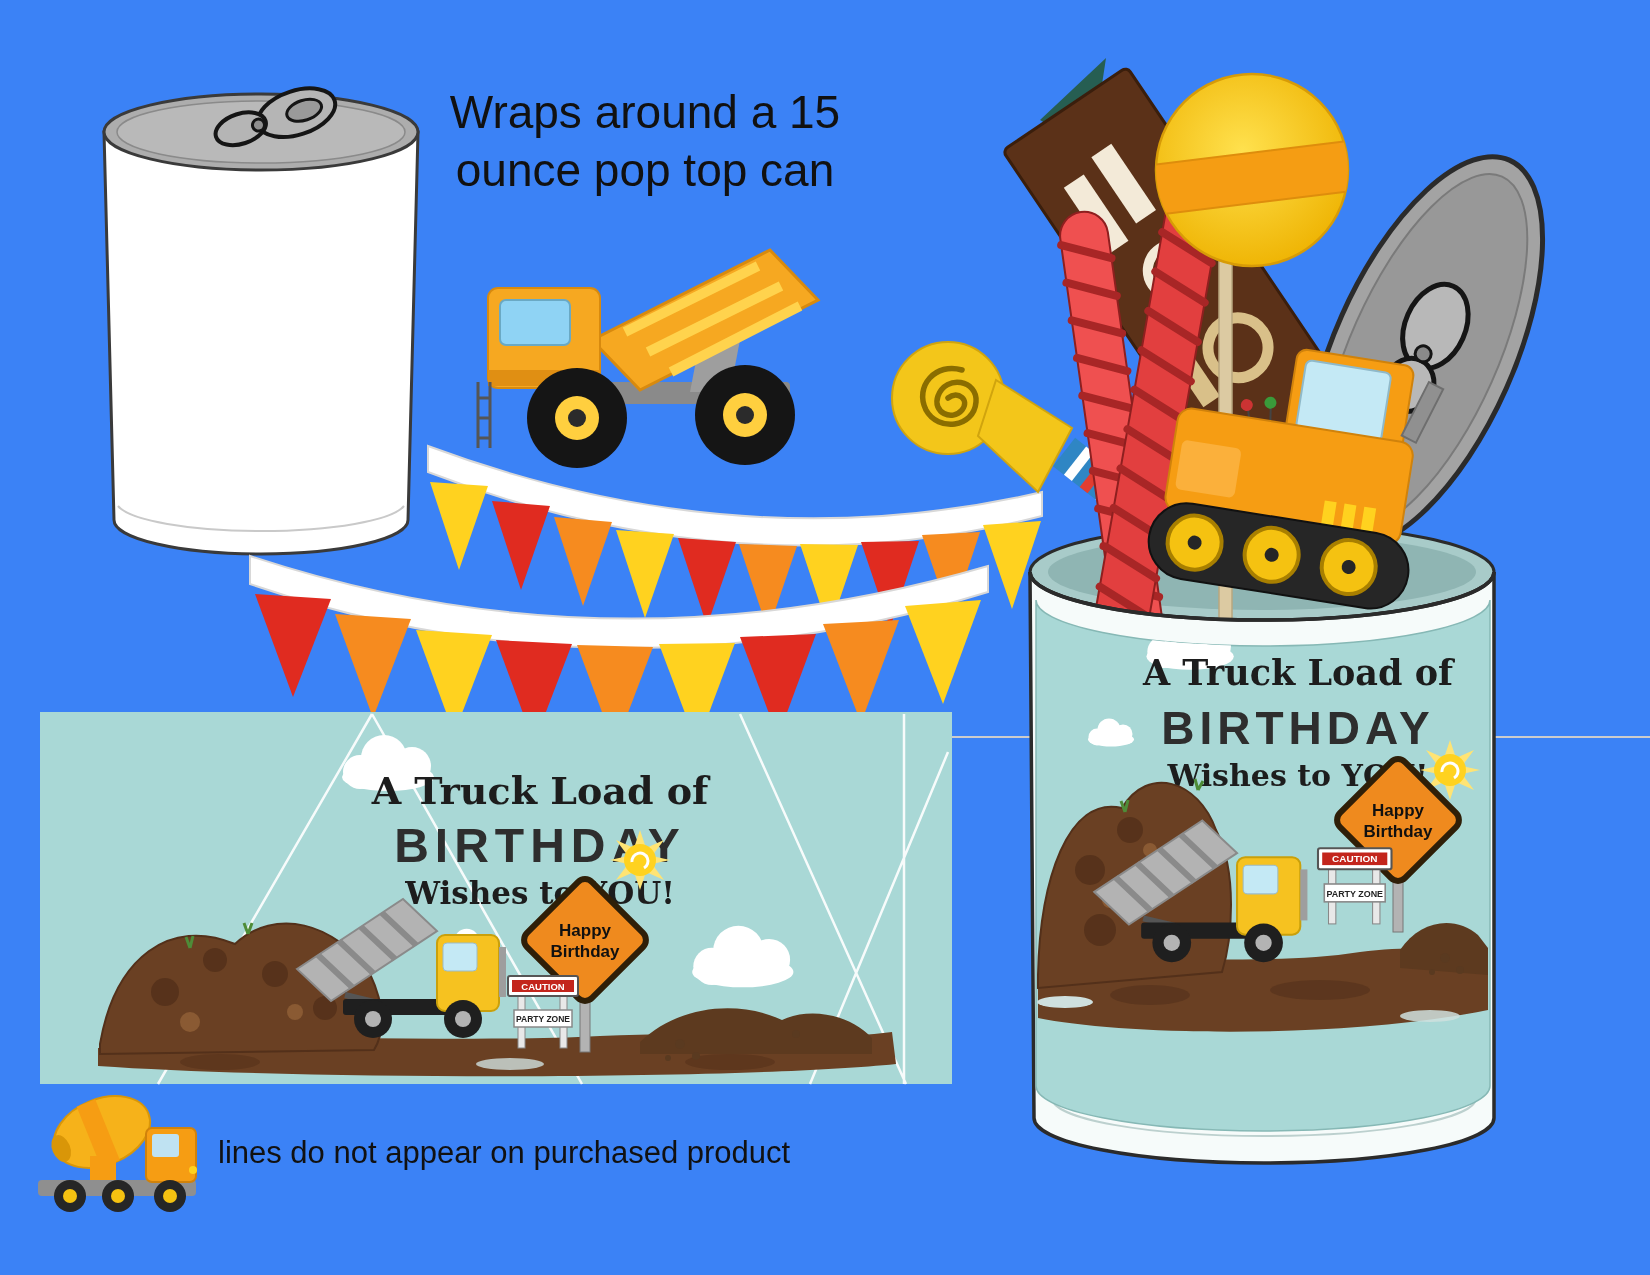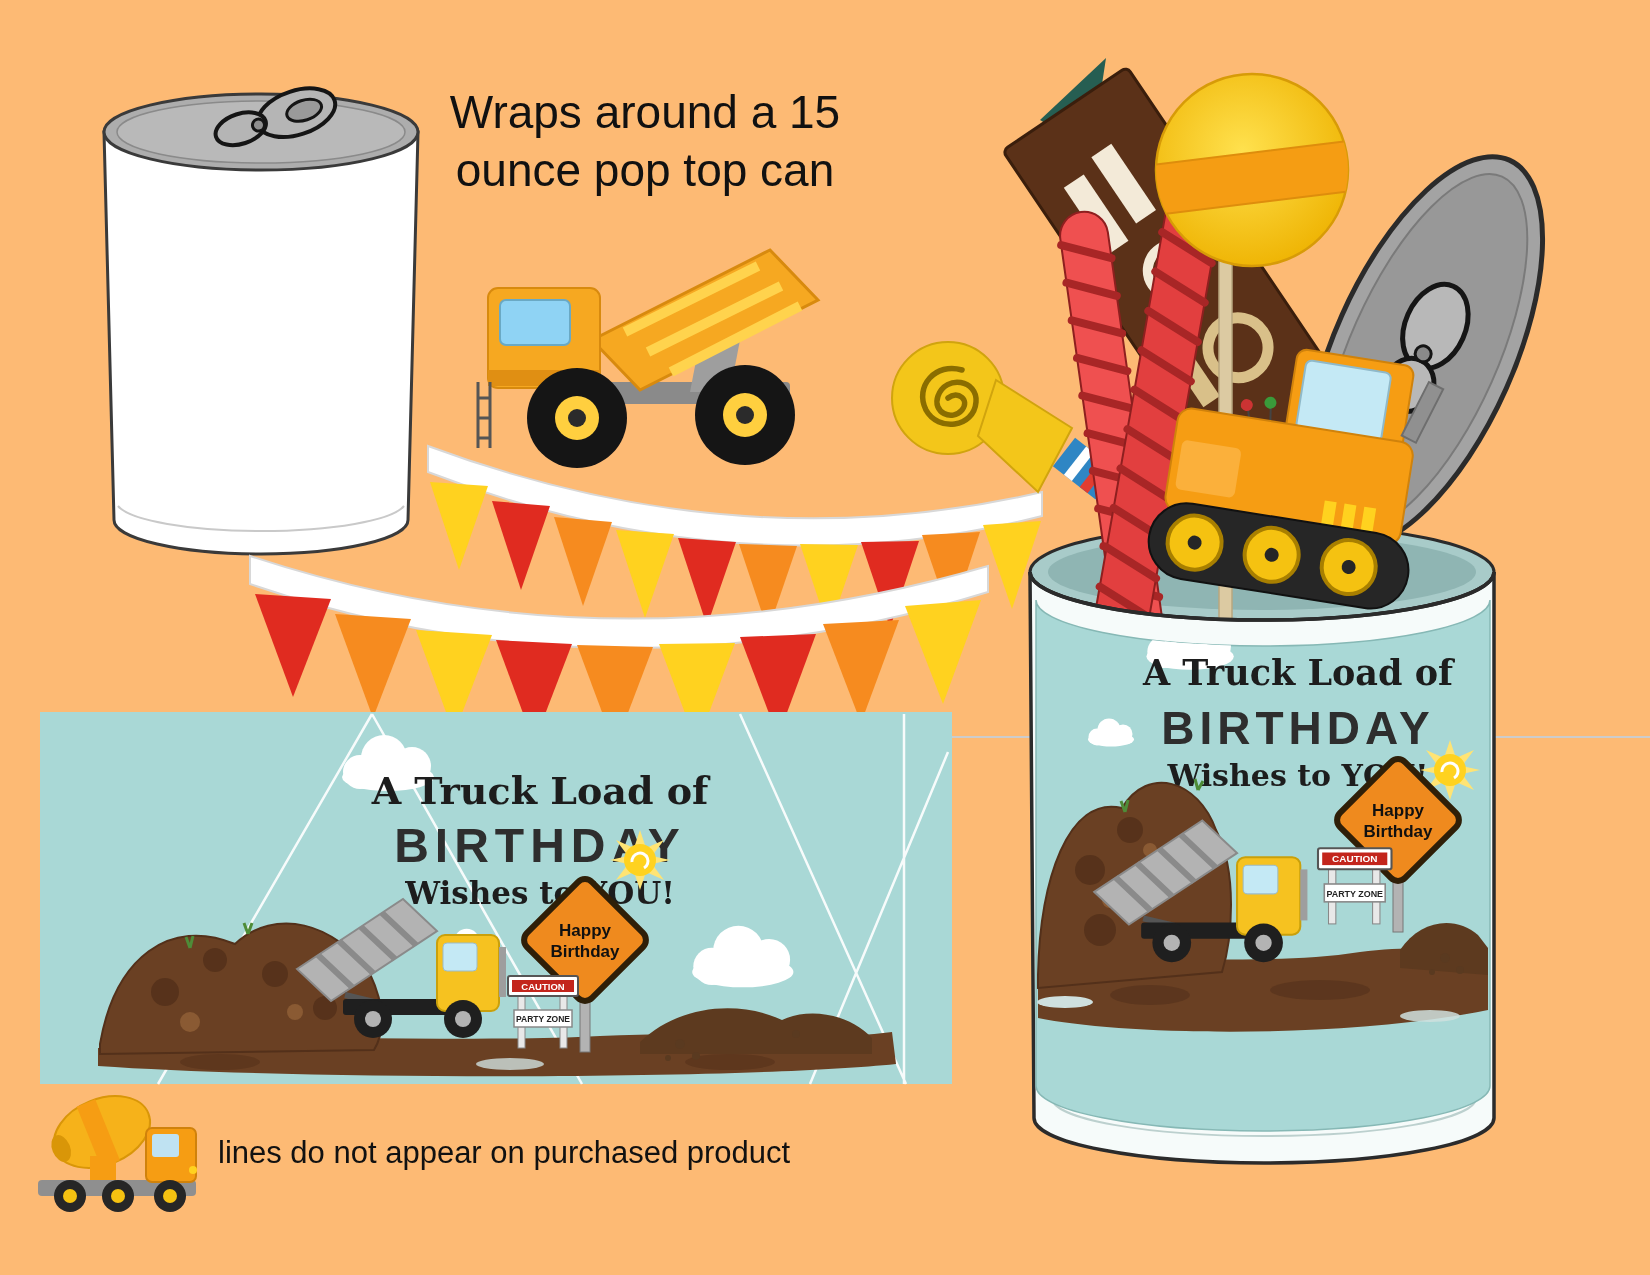--- a/index.html
+++ b/index.html
@@ -1,16 +1,16 @@
 <!DOCTYPE html>
 <html><head>
 <meta charset="utf-8">
 <style>
   html,body { margin:0; padding:0; background:#ffffff; }
-  .canvas { position:relative; width:1650px; height:1275px; background:#fdba74; overflow:hidden; }
+  .canvas { position:relative; width:1650px; height:1275px; background:#3b82f6; overflow:hidden; }
   svg { position:absolute; left:0; top:0; font-family:"Liberation Sans", sans-serif; }
   text { user-select:none; }
   .heading-text { font-size:46px; fill:#111111; }
   .footer-text { font-size:31px; fill:#111111; }
   .title-serif { font-family:"DejaVu Serif", serif; font-weight:bold; fill:#1d1d1d; }
   .title-varsity { font-weight:bold; fill:#2e2e2e; }
 </style>
 </head>
 <body>
 

